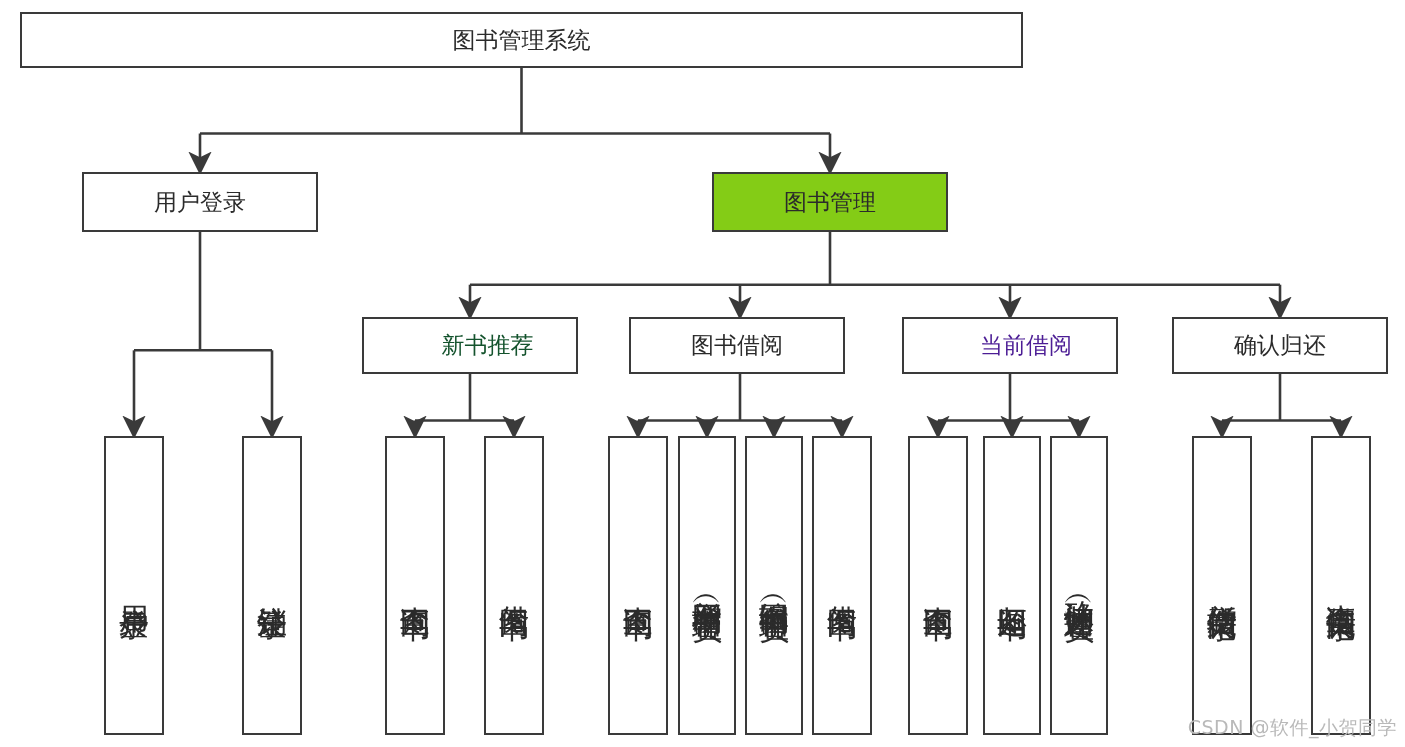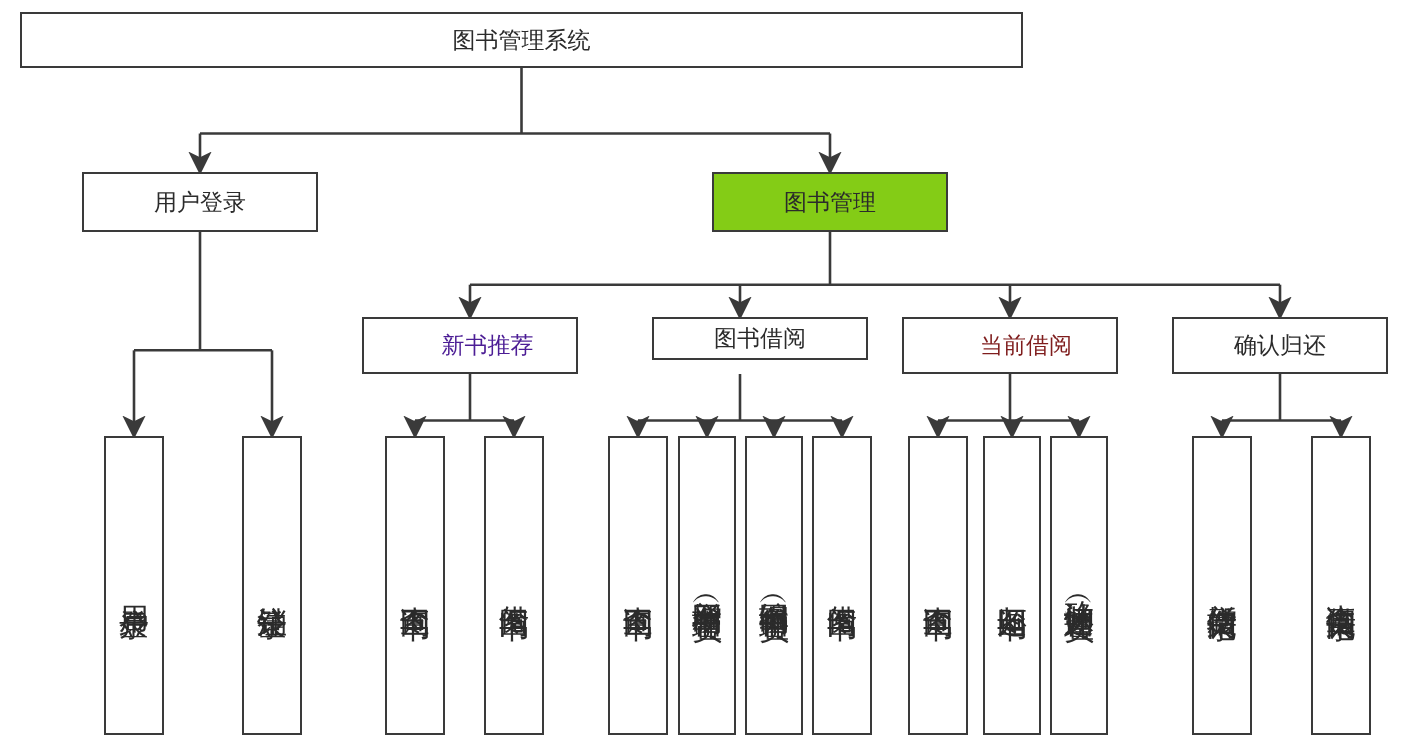--- a/index.html
+++ b/index.html
@@ -122,27 +122,27 @@
       <div class="node horiz root" style="left: 20px; top: 12px; width: 1003px; height: 56px; border-color: rgb(58, 58, 58); background: rgb(255, 255, 255);">
         <span class="lbl" style="color: rgb(43, 43, 43);">图书管理系统</span>
       </div>
       <div class="node horiz" style="left: 82px; top: 172px; width: 236px; height: 60px; border-color: rgb(58, 58, 58); background: rgb(255, 255, 255);">
         <span class="lbl" style="color: rgb(43, 43, 43);">用户登录</span>
       </div>
       <div class="node horiz" style="left: 712px; top: 172px; width: 236px; height: 60px; border-color: rgb(58, 58, 58); background: #84cc16;">
         <span class="lbl" style="color: rgb(43, 43, 43);">图书管理</span>
       </div>
       <div class="node horiz" style="left: 362px; top: 317px; width: 216px; height: 57px; border-color: rgb(58, 58, 58); background: rgb(255, 255, 255);">
-        <span class="lbl" style="color: #4c1d95; margin-left: 35px;">新书推荐</span>
+        <span class="lbl" style="color: #14532d; margin-left: 35px;">新书推荐</span>
       </div>
-      <div class="node horiz" style="left: 652px; top: 317px; width: 216px; height: 43px; border-color: rgb(58, 58, 58); background: rgb(255, 255, 255);">
+      <div class="node horiz" style="left: 629px; top: 317px; width: 216px; height: 57px; border-color: rgb(58, 58, 58); background: rgb(255, 255, 255);">
         <span class="lbl" style="color: rgb(43, 43, 43);">图书借阅</span>
       </div>
       <div class="node horiz" style="left: 902px; top: 317px; width: 216px; height: 57px; border-color: rgb(58, 58, 58); background: rgb(255, 255, 255);">
-        <span class="lbl" style="color: #7f1d1d; margin-left: 32px;">当前借阅</span>
+        <span class="lbl" style="color: #4c1d95; margin-left: 32px;">当前借阅</span>
       </div>
       <div class="node horiz" style="left: 1172px; top: 317px; width: 216px; height: 57px; border-color: rgb(58, 58, 58); background: rgb(255, 255, 255);">
         <span class="lbl" style="color: rgb(43, 43, 43);">确认归还</span>
       </div>
       <div class="node vert" style="left: 104px; top: 436px; width: 60px; height: 299px; border-color: rgb(58, 58, 58); background: rgb(255, 255, 255);">
         <span class="lbl" style="color: rgb(43, 43, 43);">用户登录</span>
       </div>
       <div class="node vert" style="left: 242px; top: 436px; width: 60px; height: 299px; border-color: rgb(58, 58, 58); background: rgb(255, 255, 255);">
         <span class="lbl" style="color: rgb(43, 43, 43);">注销登录</span>
       </div>
@@ -174,13 +174,14 @@
         <span class="lbl" style="color: rgb(43, 43, 43);">确认归还（管理员）</span>
       </div>
       <div class="node vert" style="left: 1192px; top: 436px; width: 60px; height: 299px; border-color: rgb(58, 58, 58); background: rgb(255, 255, 255);">
         <span class="lbl" style="color: rgb(43, 43, 43);">新增借阅记录</span>
       </div>
       <div class="node vert" style="left: 1311px; top: 436px; width: 60px; height: 299px; border-color: rgb(58, 58, 58); background: rgb(255, 255, 255);">
         <span class="lbl" style="color: rgb(43, 43, 43);">查询借阅记录</span>
       </div>
     </div>
 
+  <div id="watermark">CSDN @软件_小贺同学</div>
 </div>
 
 </body></html>

